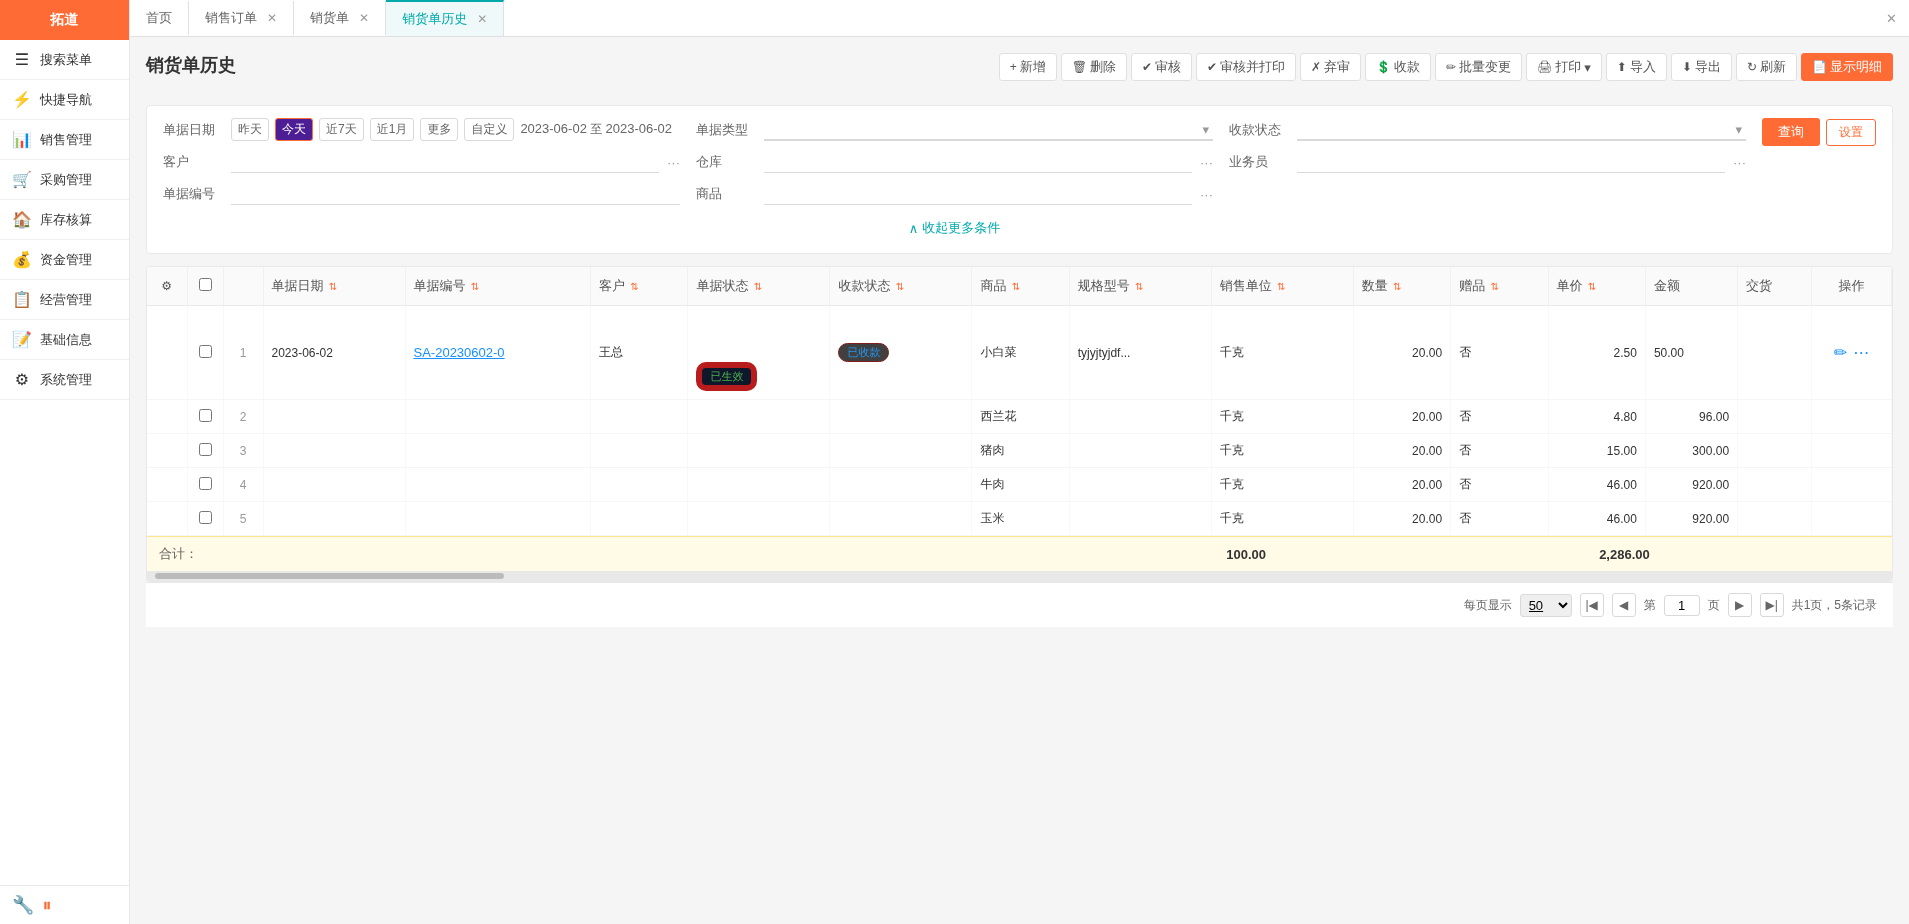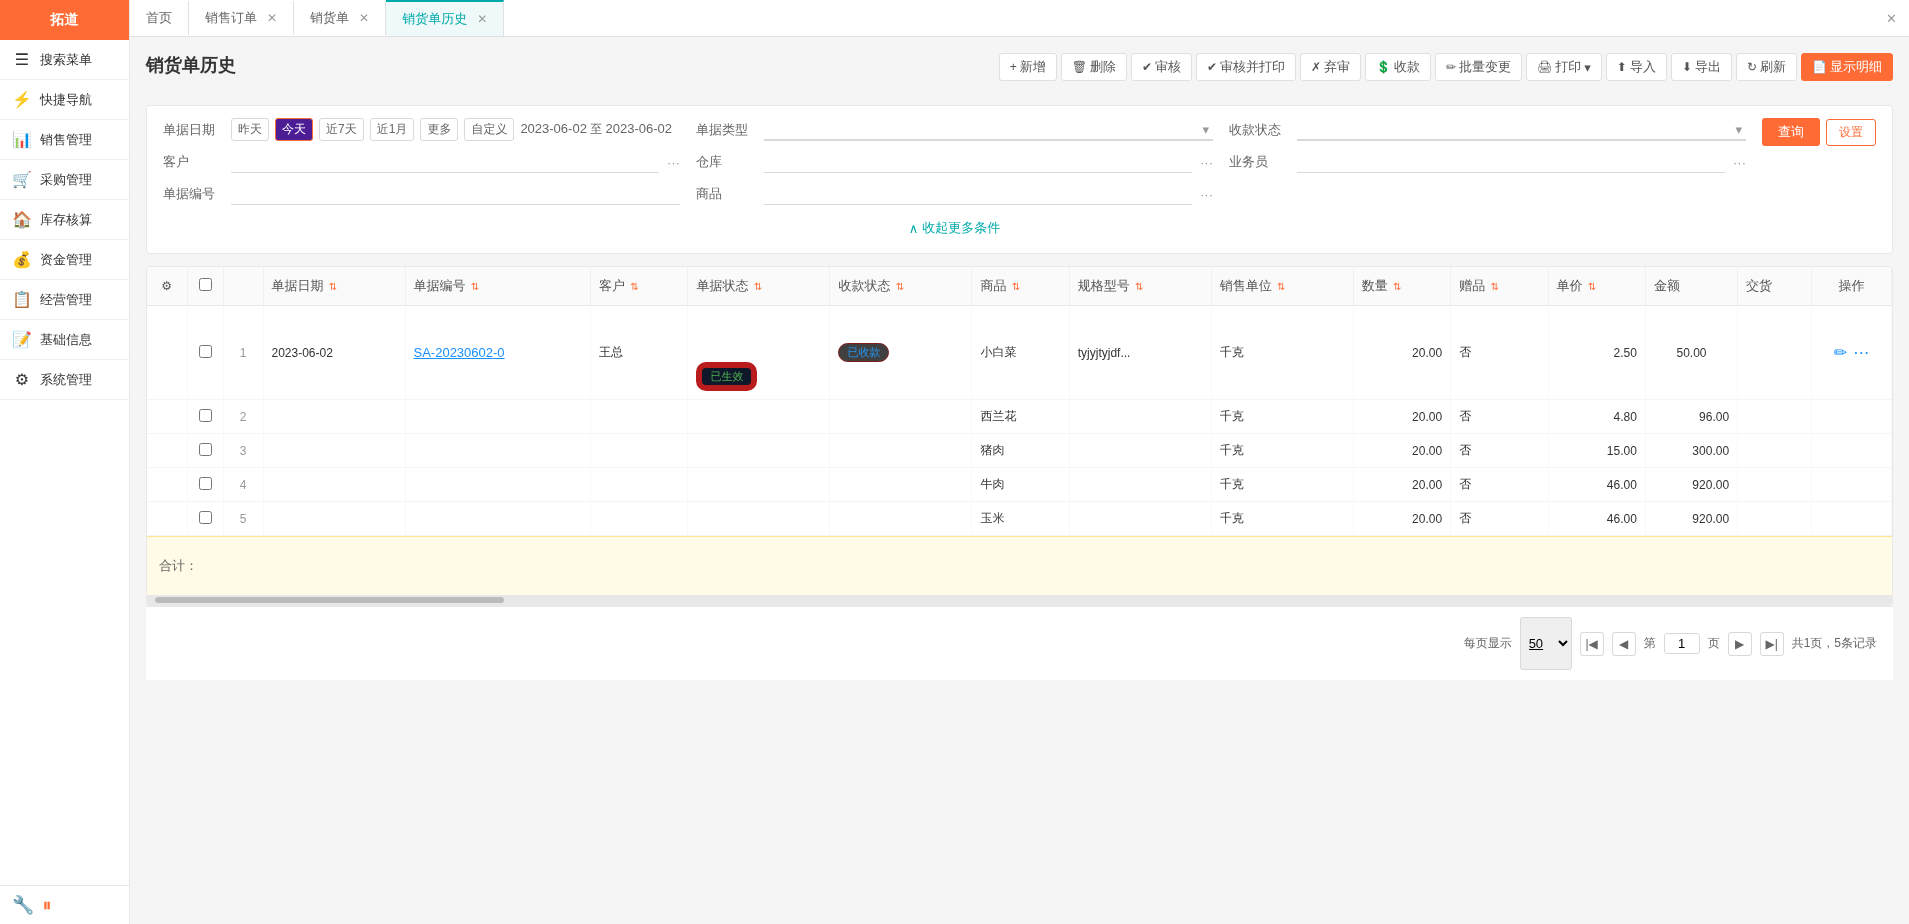--- a/index.html
+++ b/index.html
@@ -273,40 +273,40 @@
     .badge-blue { background: #404040; color: #2196f3; border: 1px solid #7f1d1d; }
     .link-text { color: #1890ff; text-decoration: underline; cursor: pointer; }
     .ops-btn { color: #1890ff; cursor: pointer; margin: 0 3px; font-size: 16px; }
 
     
     .table-footer {
       display: flex;
       align-items: center;
       background: #fffbe6;
       border-top: 1px solid #ffe58f;
-      padding: 20px 12px;
+      padding: 8px 12px;
     }
     .footer-label { color: #666; min-width: 60px; }
     .footer-total { font-weight: bold; color: #333; }
 
     
     .pagination {
       display: flex;
       align-items: center;
       justify-content: flex-end;
       padding: 10px 16px;
       gap: 8px;
       background: #fff;
       border-top: 1px solid #e8e8e8;
     }
     .pagination-label { color: #666; font-size: 12px; }
     .page-size-select {
       border: 1px solid #d9d9d9;
       border-radius: 3px;
-      padding: 17px 4px;
+      padding: 2px 4px;
       outline: none;
       text-decoration: underline;
     }
     .page-btn {
       border: 1px solid #d9d9d9;
       background: #fff;
       border-radius: 3px;
       width: 24px;
       height: 24px;
       cursor: pointer;
@@ -616,21 +616,21 @@
     <td><span class="link-text">SA-20230602-0</span></td>
     <td>王总</td>
     <td><span class="badge badge-green">已生效</span></td>
     <td><span class="badge badge-blue">已收款</span></td>
     <td>小白菜</td>
     <td>tyjyjtyjdf...</td>
     <td>千克</td>
     <td style="text-align:right;">20.00</td>
     <td>否</td>
     <td style="text-align:right;">2.50</td>
-    <td style="text-align:center;">50.00</td>
+    <td style="text-align:left;">50.00</td>
     <td></td>
     <td class="col-ops"><span class="ops-btn">✏</span><span class="ops-btn">⋯</span></td>
   </tr>
             <tr>
     <td class="col-setting"></td>
     <td class="col-check"><input type="checkbox" style=""></td>
     <td class="col-no">2</td>
     <td></td>
     <td></td>
     <td></td>
@@ -701,20 +701,37 @@
     <td style="text-align:right;">46.00</td>
     <td style="text-align:right;">920.00</td>
     <td></td>
     <td class="col-ops"></td>
   </tr>
           </tbody>
       </table>
 
       <div class="table-footer">
         <span class="footer-label">合计：</span>
+        <div style="flex:1; display:flex; justify-content:space-between; padding: 0 8px;">
+          <span></span>
+          <span></span>
+          <span></span>
+          <span></span>
+          <span></span>
+          <span></span>
+          <span></span>
+          <span></span>
+          <span></span>
+          <span class="footer-total">100.00</span>
+          <span></span>
+          <span></span>
+          <span class="footer-total">2,286.00</span>
+          <span></span>
+          <span></span>
+        </div>
       </div>
 
       <div style="height:10px; background:#e8e8e8; display:flex; align-items:center; padding: 2px 0;">
         <div style="height:6px; width:20%; background:#bbb; border-radius:3px; margin-left:8px;"></div>
       </div>
     </div>
 
     <div class="pagination">
       <span class="pagination-label">每页显示</span>
       <select class="page-size-select">

